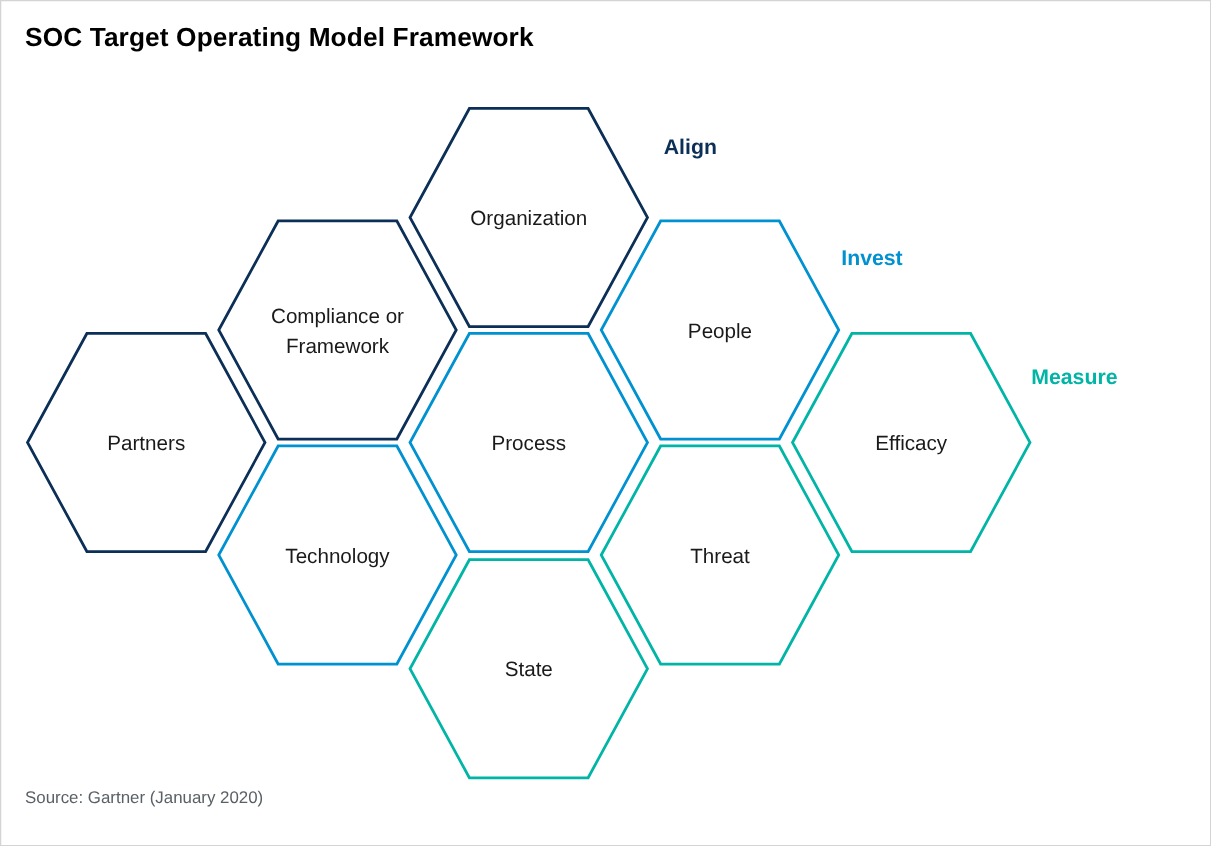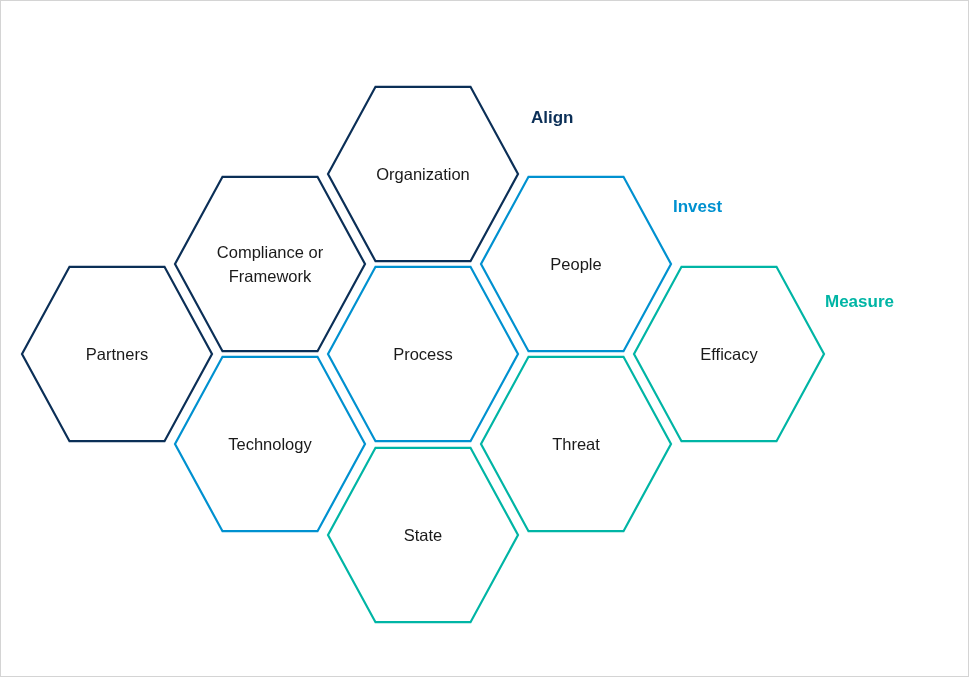--- a/index.html
+++ b/index.html
@@ -52,20 +52,21 @@
     line-height: 17px;
     color: #5a6166;
   }
   #footer div { white-space: nowrap; }
 </style>
 </head>
 <body>
 
 <div id="page">
 
+  <div id="title">SOC Target Operating Model Framework</div>
 
   <svg id="hex-svg" viewBox="0 0 969 677" xmlns="http://www.w3.org/2000/svg">
     <g id="hex-layer">
         <g>
           <polygon points="327.00,173.00 374.50,85.79 469.50,85.79 517.00,173.00 469.50,260.21 374.50,260.21" fill="none" stroke="#0b2f57" stroke-width="2.2" stroke-linejoin="miter"></polygon>
           <text x="422" y="179" text-anchor="middle" class="hex-label" fill="#1a1a1a">Organization</text>
         </g>
         <g>
           <polygon points="174.00,263.00 221.50,175.79 316.50,175.79 364.00,263.00 316.50,350.21 221.50,350.21" fill="none" stroke="#0b2f57" stroke-width="2.2" stroke-linejoin="miter"></polygon>
           <text x="269" y="257" text-anchor="middle" class="hex-label" fill="#1a1a1a">Compliance or</text>
@@ -101,15 +102,16 @@
         </g>
       </g>
     <g id="legend-layer">
         <text x="530" y="122" class="legend-label" fill="#0b2f57">Align</text>
         <text x="672" y="211" class="legend-label" fill="#0091d0">Invest</text>
         <text x="824" y="306" class="legend-label" fill="#00b5a5">Measure</text>
       </g>
   </svg>
 
   <div id="footer">
+    <div>Source: Gartner (January 2020)</div>
   </div>
 
 </div>
 
 </body></html>

